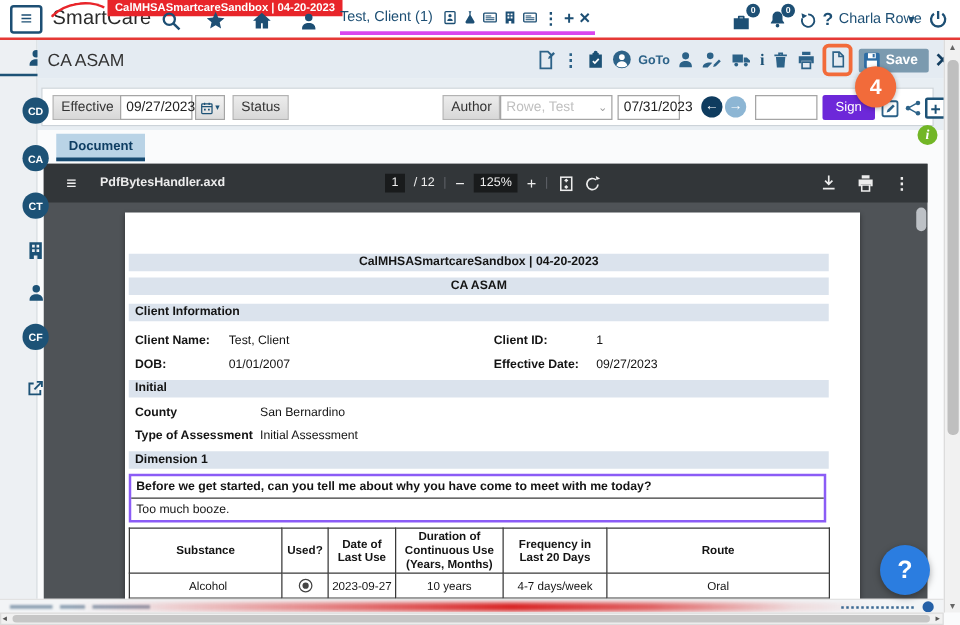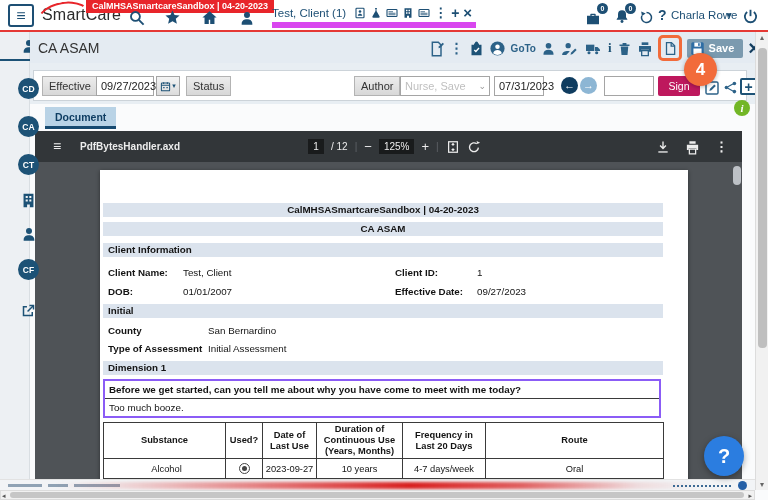--- a/index.html
+++ b/index.html
@@ -16,21 +16,21 @@
                border:2px solid #1d4f74; border-radius:3px; color:#1d4f74;
                font-size:16px; font-weight:bold; line-height:19px; text-align:center; cursor:pointer; }
   .logo { position:absolute; left:42px; top:6px; font-size:16px; color:#2b2b2b; font-weight:400; letter-spacing:.2px; }
   .logo::before { content:""; position:absolute; left:-8px; top:-4px; width:54px; height:20px;
                   border-top:2.5px solid #e8252a; border-left:2px solid transparent; border-right:2px solid transparent;
                   border-radius:50% 50% 0 0 / 90% 90% 0 0; transform:rotate(-10deg); }
   .env-banner { position:absolute; left:86px; top:0; background:#e8252a; color:#fff;
                 font-size:9px; font-weight:bold; padding:1px 6px 2px; white-space:nowrap; }
   .tb-ic { position:absolute; top:8px; color:#1d4f74; cursor:pointer; }
   .client-strip { position:absolute; left:272px; top:5px; height:23px; display:flex; align-items:center;
-                  gap:4px; border-bottom:6px solid #d946ef; padding:0 4px 2px 0; color:#1d4f74; }
+                  gap:4px; border-bottom:3px solid #d946ef; padding:0 4px 2px 0; color:#1d4f74; }
   .client-strip .lbl { font-size:11.5px; margin-right:4px; white-space:nowrap; }
   .glyph { font-weight:bold; color:#1d4f74; cursor:pointer; }
   .badge { position:absolute; width:11px; height:11px; border-radius:50%; background:#1d4f74; color:#fff;
            font-size:7px; line-height:11px; text-align:center; font-weight:bold; }
   .user-name { position:absolute; left:671px; top:9px; font-size:11.5px; color:#1d4f74; cursor:pointer; }
 
   
   .sidebar { position:absolute; left:0; top:32px; bottom:20px; width:30px; background:#edf0f3;
              border-right:1px solid #d9dee2; z-index:5; display:flex; flex-direction:column;
              align-items:center; padding-top:6px; gap:17px; }
@@ -60,21 +60,21 @@
   .tlabel { background:linear-gradient(#ececec,#d8d8d8); border:1px solid #b3b3b3; font-size:11px;
             color:#333; line-height:18px; padding:0 6px; white-space:nowrap; }
   .tinput { background:#fff; border:1px solid #a5a5a5; font-size:11px; color:#222; line-height:18px; padding:0 4px; }
   .cal-btn { background:linear-gradient(#f4f4f4,#dcdcdc); border:1px solid #a5a5a5; display:flex;
              align-items:center; justify-content:center; gap:1px; color:#1d5276; cursor:pointer; }
   .tselect { background:#fff; border:1px solid #a5a5a5; font-size:11px; color:#bfbfbf; line-height:18px;
              padding:0 12px 0 4px; }
   .tselect .chev { position:absolute; right:3px; top:0; color:#9a9a9a; font-size:9px; }
   .nav-circle { width:17px; height:17px; border-radius:50%; color:#fff; font-size:11px; font-weight:bold;
                 line-height:17px; text-align:center; cursor:pointer; top:6px; }
-  .sign-btn { background:#be185d; color:#fff; font-size:10.5px; text-align:center; line-height:20px;
+  .sign-btn { background:#6d28d9; color:#fff; font-size:10.5px; text-align:center; line-height:20px;
               border-radius:2px; cursor:pointer; }
   .plus-box { border:2px solid #1d5276; color:#1d5276; font-size:14px; font-weight:bold; line-height:14px;
               text-align:center; border-radius:2px; background:#fff; cursor:pointer; }
   .tool-ic { color:#2c6288; cursor:pointer; top:7px; }
 
   .tab { position:absolute; left:15px; top:44px; background:#b9d3e6; color:#0f3e63; font-size:10.5px;
          font-weight:bold; padding:4px 10px 3px; border-bottom:3px solid #174a70; cursor:pointer; }
 
   
   .pdf-viewer { position:absolute; left:5px; top:68px; width:707px; height:350px; background:#4f5357; }
@@ -416,21 +416,21 @@
       <span class="cal-btn" style="left:122px;width:24px">
         <svg class="ic" width="11" height="11">
             <use href="#i-calendar"></use>
           </svg>
         <span style="font-size:7px">▾</span>
       </span>
       <span class="tlabel" style="left:152px">Status</span>
 
       <span class="tlabel" style="left:320px">Author</span>
       <span class="tselect" style="left:366px;width:90px">
-        <span>Nurse, Save</span>
+        <span>Rowe, Test</span>
         <span class="chev">⌄</span>
       </span>
       <span class="tinput" style="left:460px;width:50px">07/31/2023</span>
       <span class="nav-circle" style="left:527px;background:#0f3c5f">←</span>
       <span class="nav-circle" style="left:546px;background:#8db6d4">→</span>
       <span class="tinput" style="left:570px;width:50px"></span>
       <span class="sign-btn" style="left:624px;width:42px">Sign</span>
       <span class="tool-ic" style="left:670px"><svg class="ic" width="16" height="16">
             <use href="#i-pencilsq"></use>
           </svg></span>

